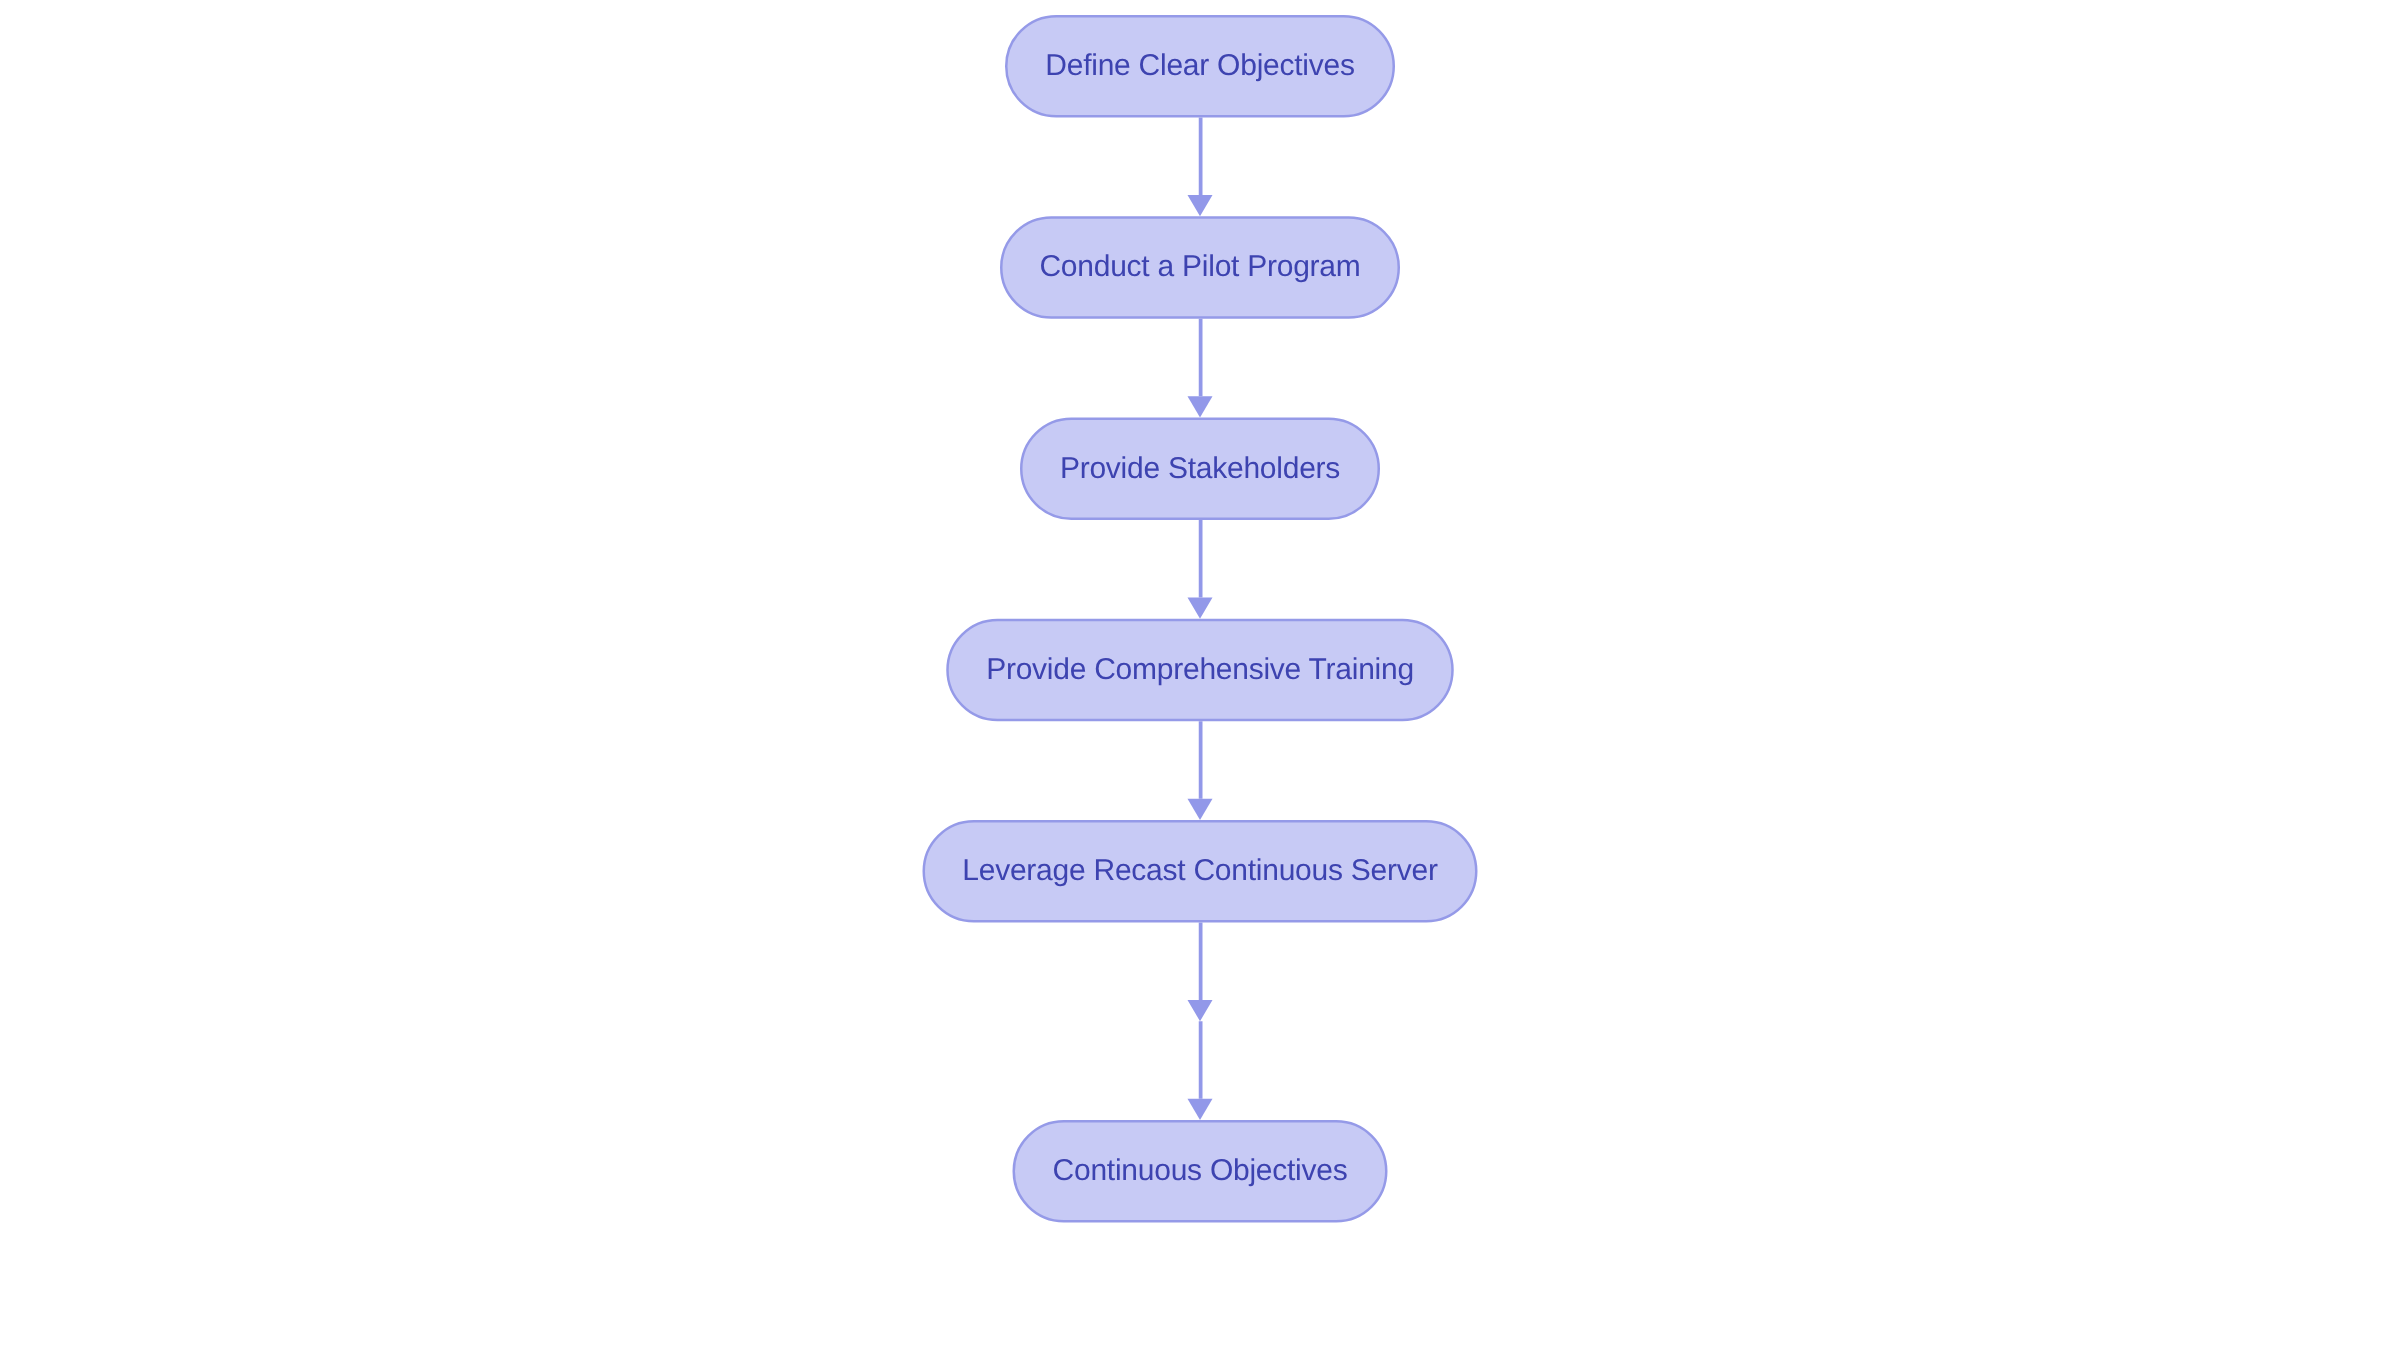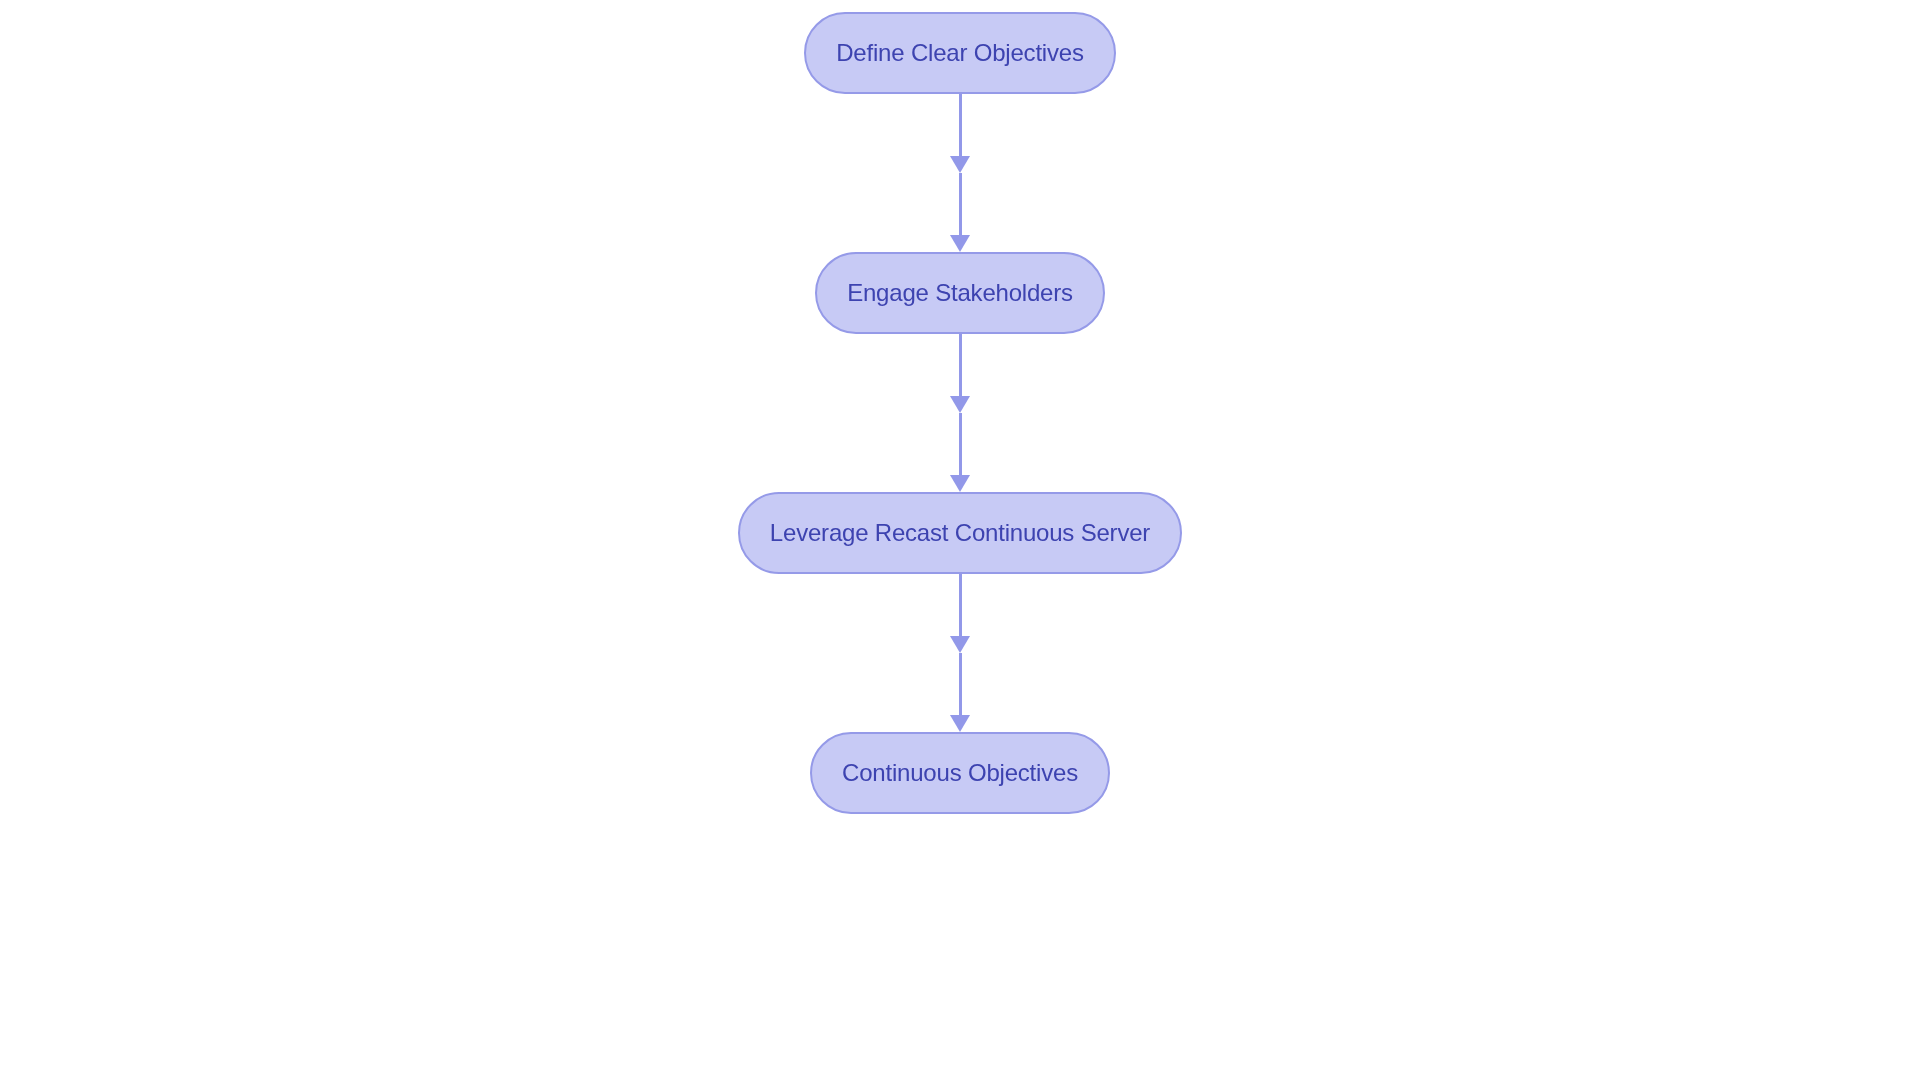--- a/index.html
+++ b/index.html
@@ -78,35 +78,41 @@
   <div class="flow">
   <div class="node">
     <span class="node-label">Define Clear Objectives</span>
   </div>
 
   <div class="connector">
     <div class="line"></div>
     <div class="head"></div>
   </div>
 
+  <div class="node">
+    <span class="node-label">Conduct a Pilot Program</span>
+  </div>
 
   <div class="connector">
     <div class="line"></div>
     <div class="head"></div>
   </div>
 
   <div class="node">
-    <span class="node-label">Engage Stakeholders</span>
+    <span class="node-label">Provide Stakeholders</span>
   </div>
 
   <div class="connector">
     <div class="line"></div>
     <div class="head"></div>
   </div>
 
+  <div class="node">
+    <span class="node-label">Provide Comprehensive Training</span>
+  </div>
 
   <div class="connector">
     <div class="line"></div>
     <div class="head"></div>
   </div>
 
   <div class="node">
     <span class="node-label">Leverage Recast Continuous Server</span>
   </div>
 

